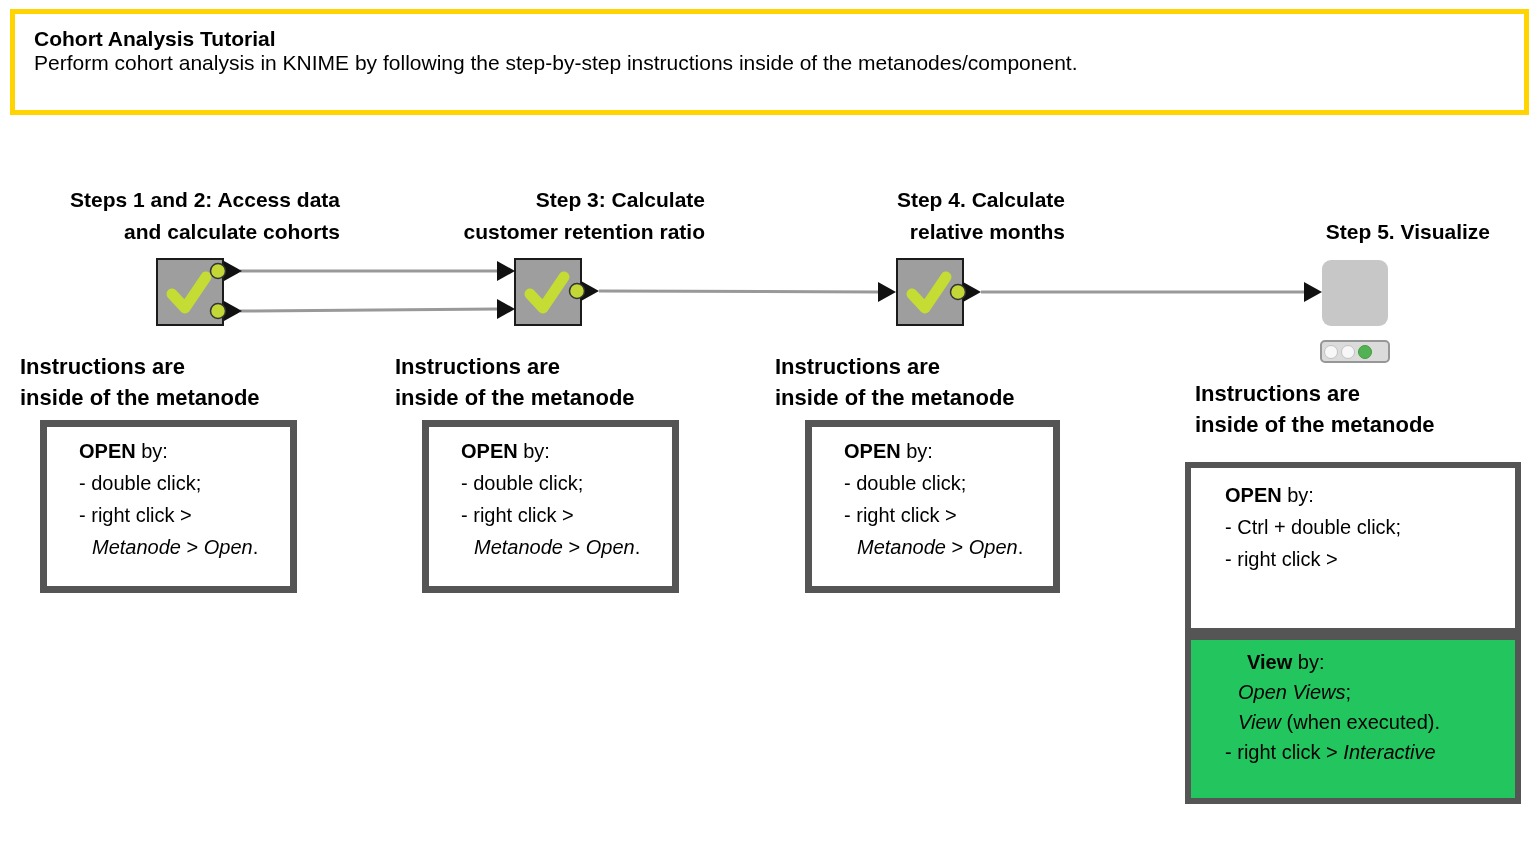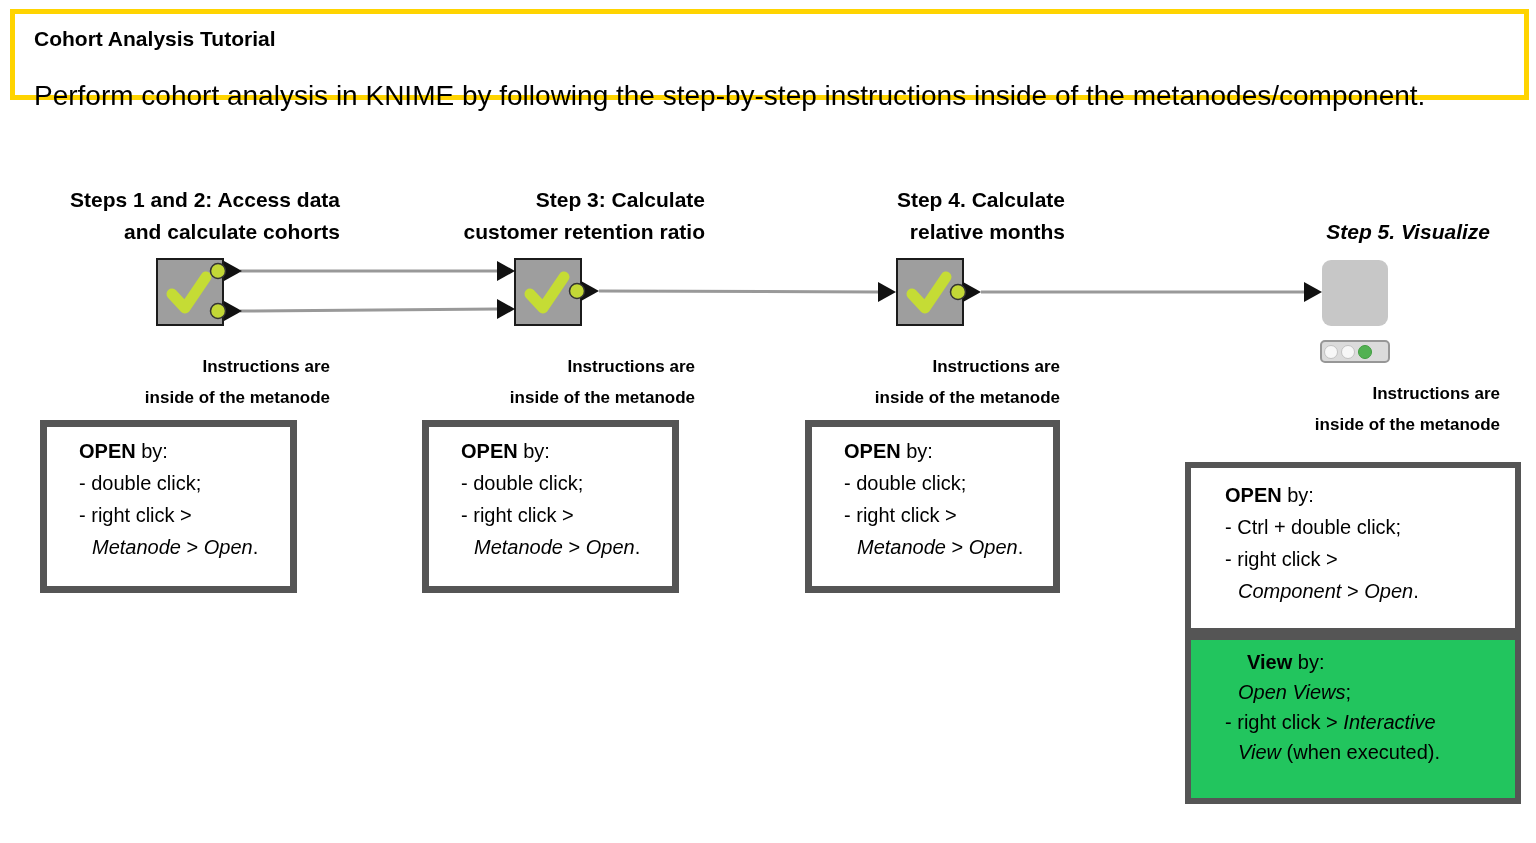--- a/index.html
+++ b/index.html
@@ -2,36 +2,36 @@
 <html><head>
 <meta charset="utf-8">
 <style>
   html,body{margin:0;padding:0;background:#ffffff;}
   .canvas{
     position:relative;width:1536px;height:843px;background:#ffffff;
     font-family:"Liberation Sans",sans-serif;color:#000;overflow:hidden;
   }
   
   .annotation{
-    position:absolute;left:10px;top:9px;width:1519px;height:91px;
+    position:absolute;left:10px;top:9px;width:1519px;height:106px;
     box-sizing:border-box;border:5px solid #FFD400;background:#fff;
     padding:13px 19px 0 19px;
   }
   .ann-title{font-size:21px;font-weight:bold;line-height:24px;}
-  .ann-desc{font-size:28px;line-height:24px;margin-top:33px;}
+  .ann-desc{font-size:21px;line-height:24px;}
 
   
   .step-title{
     position:absolute;top:184px;font-size:21px;font-weight:bold;
     line-height:32px;text-align:right;white-space:nowrap;
   }
   #t1{left:0px;width:340px;}
   #t2{left:385px;width:320px;}
   #t3{left:770px;width:295px;}
-  #t4{left:1190px;top:216px;width:300px;font-style:italic;}
+  #t4{left:1190px;top:216px;width:300px;}
 
   
   .node{position:absolute;top:258px;width:68px;height:68px;box-sizing:border-box;}
   .mnode{background:#9E9E9E;border:2px solid #1B1B1B;}
   #n1{left:156px;} #n2{left:514px;} #n3{left:896px;}
   .cnode{position:absolute;left:1322px;top:260px;width:66px;height:66px;
     background:#C7C7C7;border-radius:9px;}
   .edges{position:absolute;left:0;top:250px;width:1536px;height:130px;}
 
   
@@ -39,22 +39,22 @@
     position:absolute;left:1320px;top:340px;width:70px;height:23px;
     box-sizing:border-box;background:#DBDBDB;border:2px solid #979797;
     border-radius:5px;display:flex;align-items:center;gap:3px;padding:0 2px;
   }
   .light{width:14px;height:14px;border-radius:50%;box-sizing:border-box;}
   .light.off{background:#F7F7F7;border:1px solid #C2C2C2;}
   .light.on{background:#52B152;border:1px solid #3F9C3F;}
 
   
   .caption{
-    position:absolute;font-size:17px;font-weight:bold;line-height:31px;
-    text-align:right;white-space:nowrap;
+    position:absolute;font-size:22px;font-weight:bold;line-height:31px;
+    text-align:left;white-space:nowrap;
   }
   #c1{left:20px;top:351px;width:310px;}
   #c2{left:395px;top:351px;width:300px;}
   #c3{left:775px;top:351px;width:285px;}
   #c4{left:1195px;top:378px;width:305px;}
 
   
   .ibox{
     position:absolute;top:420px;height:173px;box-sizing:border-box;
     border:7px solid #555555;background:#fff;
@@ -188,23 +188,22 @@
     <div class="ln">- double click;</div>
     <div class="ln">- right click &gt;</div>
     <div class="ln ind"><span class="i">Metanode</span><span> &gt; </span><span class="i">Open</span><span>.</span></div>
   </div>
 
   <div id="b4">
     <div class="sec open">
       <div class="ln"><span class="b">OPEN</span><span> by:</span></div>
       <div class="ln">- Ctrl + double click;</div>
       <div class="ln">- right click &gt;</div>
-      <div class="ln ind"><span class="i">Component</span><span> &gt; </span><span class="i">Open</span><span>.</span></div>
     </div>
     <div class="sec view">
       <div class="ln vh"><span class="b">View</span><span> by:</span></div>
       <div class="ln ind"><span class="i">Open Views</span><span>;</span></div>
+      <div class="ln ind"><span class="i">View</span><span> (when executed).</span></div>
       <div class="ln"><span>- right click &gt; </span><span class="i">Interactive</span></div>
-      <div class="ln ind"><span class="i">View</span><span> (when executed).</span></div>
     </div>
   </div>
 
 </div>
 
 </body></html>

